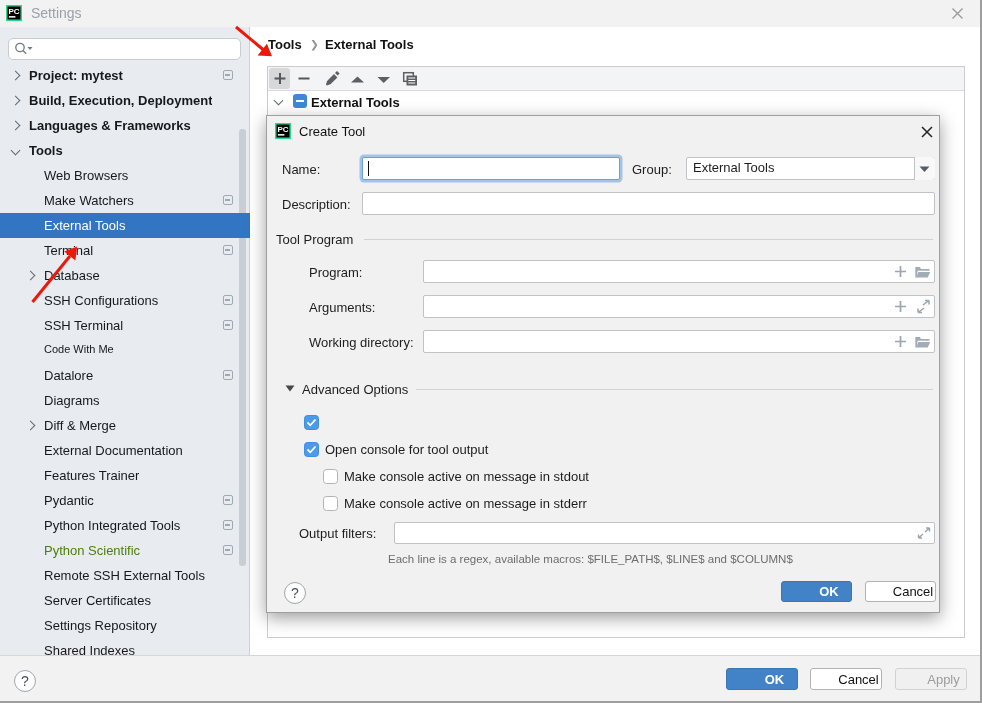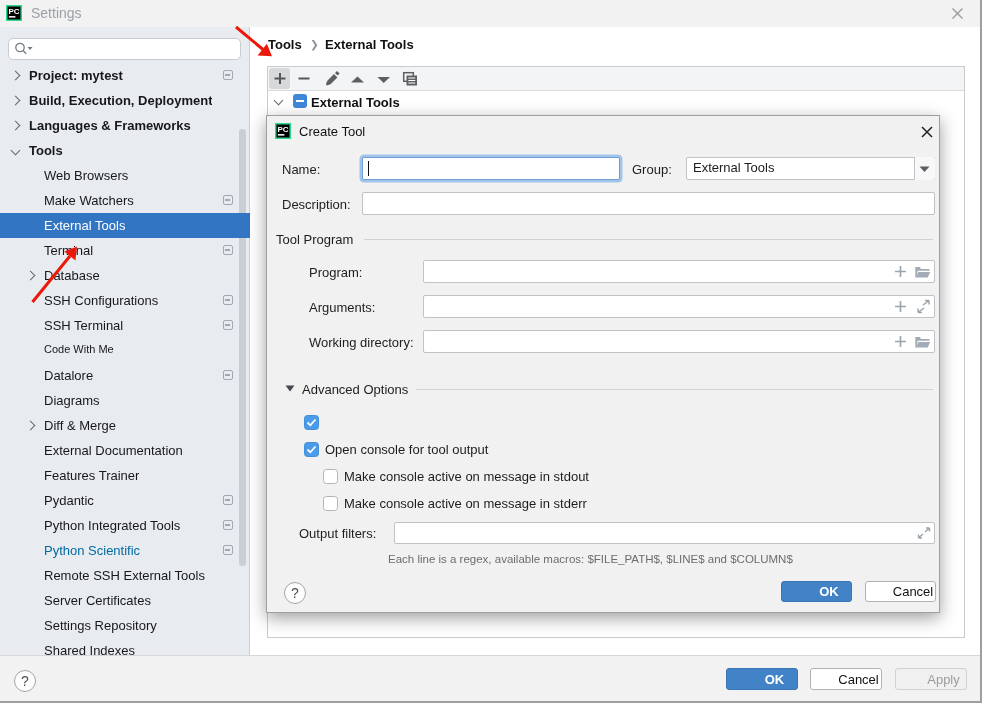--- a/index.html
+++ b/index.html
@@ -69,21 +69,21 @@
     <div class="mini" style="left:223px;top:370px;"></div>
     <div class="abs" style="left:44px;top:393px;font-size:13px;font-weight:normal;color:#16181a;white-space:nowrap;overflow:hidden;max-height:21px;">Diagrams</div>
     <div class="abs" style="left:44px;top:418px;font-size:13px;font-weight:normal;color:#16181a;white-space:nowrap;overflow:hidden;max-height:21px;">Diff &amp; Merge</div>
     <div class="chev r" style="left:27px;top:422px;"></div>
     <div class="abs" style="left:44px;top:443px;font-size:13px;font-weight:normal;color:#16181a;white-space:nowrap;overflow:hidden;max-height:21px;">External Documentation</div>
     <div class="abs" style="left:44px;top:468px;font-size:13px;font-weight:normal;color:#16181a;white-space:nowrap;overflow:hidden;max-height:21px;">Features Trainer</div>
     <div class="abs" style="left:44px;top:493px;font-size:13px;font-weight:normal;color:#16181a;white-space:nowrap;overflow:hidden;max-height:21px;">Pydantic</div>
     <div class="mini" style="left:223px;top:495px;"></div>
     <div class="abs" style="left:44px;top:518px;font-size:13px;font-weight:normal;color:#16181a;white-space:nowrap;overflow:hidden;max-height:21px;">Python Integrated Tools</div>
     <div class="mini" style="left:223px;top:520px;"></div>
-    <div class="abs" style="left:44px;top:543px;font-size:13px;font-weight:normal;color:#0369a1;white-space:nowrap;overflow:hidden;max-height:21px;">Python Scientific</div>
+    <div class="abs" style="left:44px;top:543px;font-size:13px;font-weight:normal;color:#4d7c0f;white-space:nowrap;overflow:hidden;max-height:21px;">Python Scientific</div>
     <div class="mini" style="left:223px;top:545px;"></div>
     <div class="abs" style="left:44px;top:568px;font-size:13px;font-weight:normal;color:#16181a;white-space:nowrap;overflow:hidden;max-height:21px;">Remote SSH External Tools</div>
     <div class="abs" style="left:44px;top:593px;font-size:13px;font-weight:normal;color:#16181a;white-space:nowrap;overflow:hidden;max-height:21px;">Server Certificates</div>
     <div class="abs" style="left:44px;top:618px;font-size:13px;font-weight:normal;color:#16181a;white-space:nowrap;overflow:hidden;max-height:21px;">Settings Repository</div>
     <div class="abs" style="left:44px;top:643px;font-size:13px;font-weight:normal;color:#16181a;white-space:nowrap;overflow:hidden;max-height:13px;">Shared Indexes</div>
   </div>
 
 <div class="abs" style="left:251px;top:27px;width:731px;height:628px;background:#ffffff;"></div>
 <div class="abs" style="left:268px;top:37px;font-size:13px;font-weight:bold;color:#111;">Tools</div>
 <div class="abs" style="left:310px;top:38px;font-size:10.5px;color:#8d939a;">❯</div>

